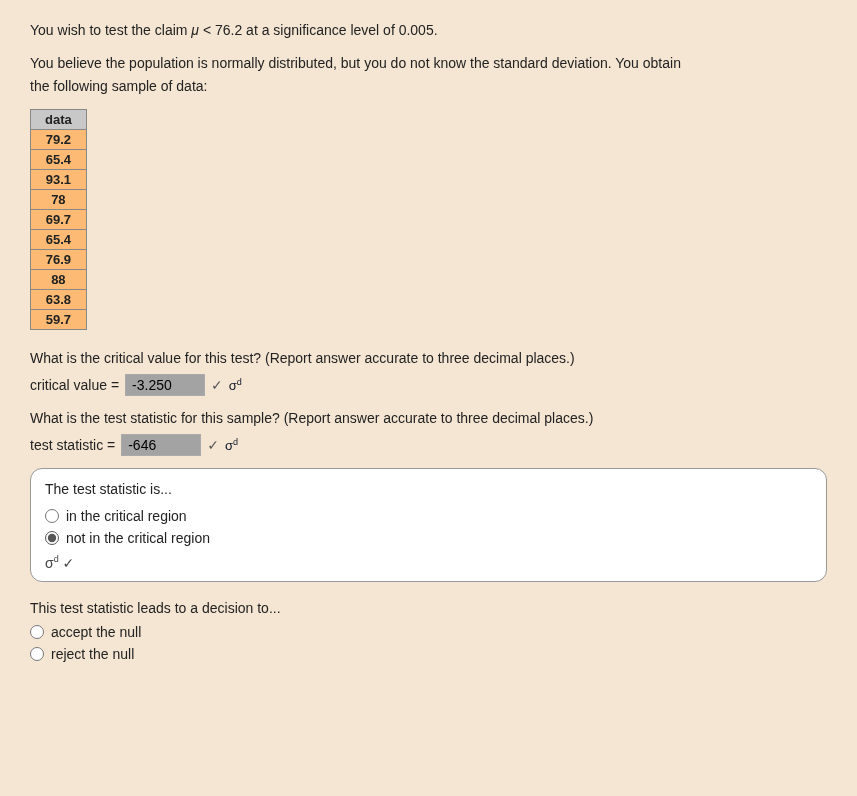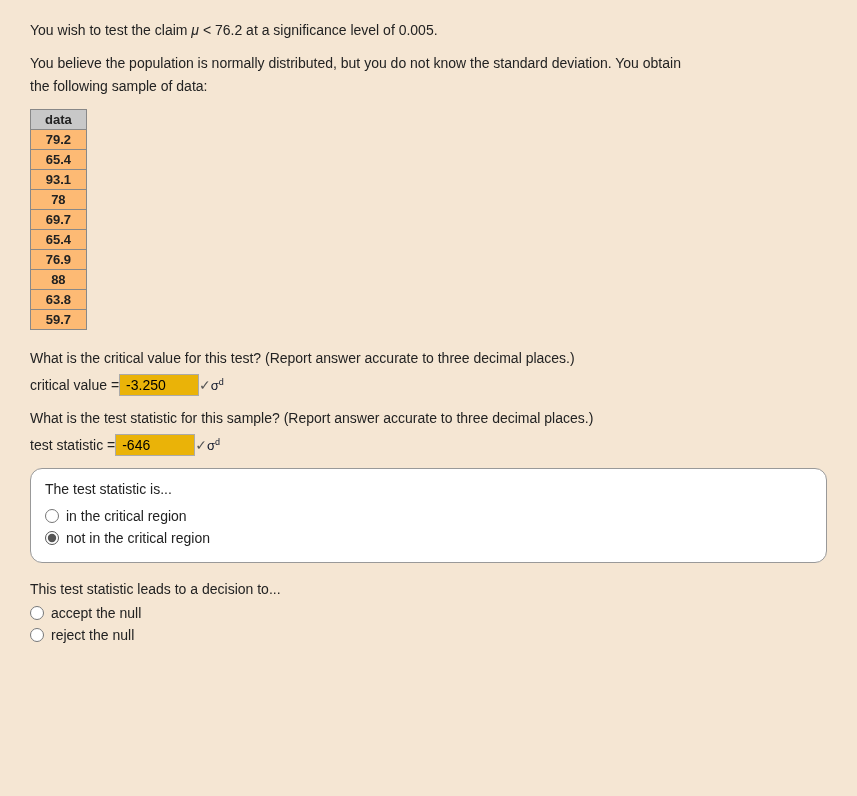--- a/index.html
+++ b/index.html
@@ -35,26 +35,27 @@
       background: #c8c8c8;
       font-weight: bold;
     }
     .question-text {
       margin: 10px 0 5px 0;
       line-height: 1.5;
     }
     .answer-row {
       display: flex;
       align-items: center;
+      gap: 6px;
       margin-bottom: 12px;
       font-size: 14px;
     }
     .answer-input {
       border: 1px solid #aaa;
-      background: #eab308;
+      background: #a3a3a3;
       padding: 2px 6px;
       font-size: 14px;
       width: 80px;
     }
     .check-icon {
       color: #555;
       font-size: 14px;
     }
     .sigma-icon {
       font-size: 13px;
@@ -158,20 +159,24 @@
 <div class="critical-region-box">
   <p class="question-text" style="margin-top:0; margin-bottom:8px;">The test statistic is...</p>
   <div class="radio-option">
     <input type="radio" name="critical_region" id="cr1" style="">
     <label for="cr1">in the critical region</label>
   </div>
   <div class="radio-option">
     <input type="radio" name="critical_region" id="cr2" checked="" style="">
     <label for="cr2">not in the critical region</label>
   </div>
+  <div class="check-row">
+    <span>σ<sup style="font-size:9px;">d</sup></span>
+    <span> ✓</span>
+  </div>
 </div>
 
 <div class="decision-section">
   <p class="question-text">This test statistic leads to a decision to...</p>
   <div class="radio-option">
     <input type="radio" name="decision" id="d2" style="">
     <label for="d2">accept the null</label>
   </div>
   <div class="radio-option">
     <input type="radio" name="decision" id="d1" style="">

